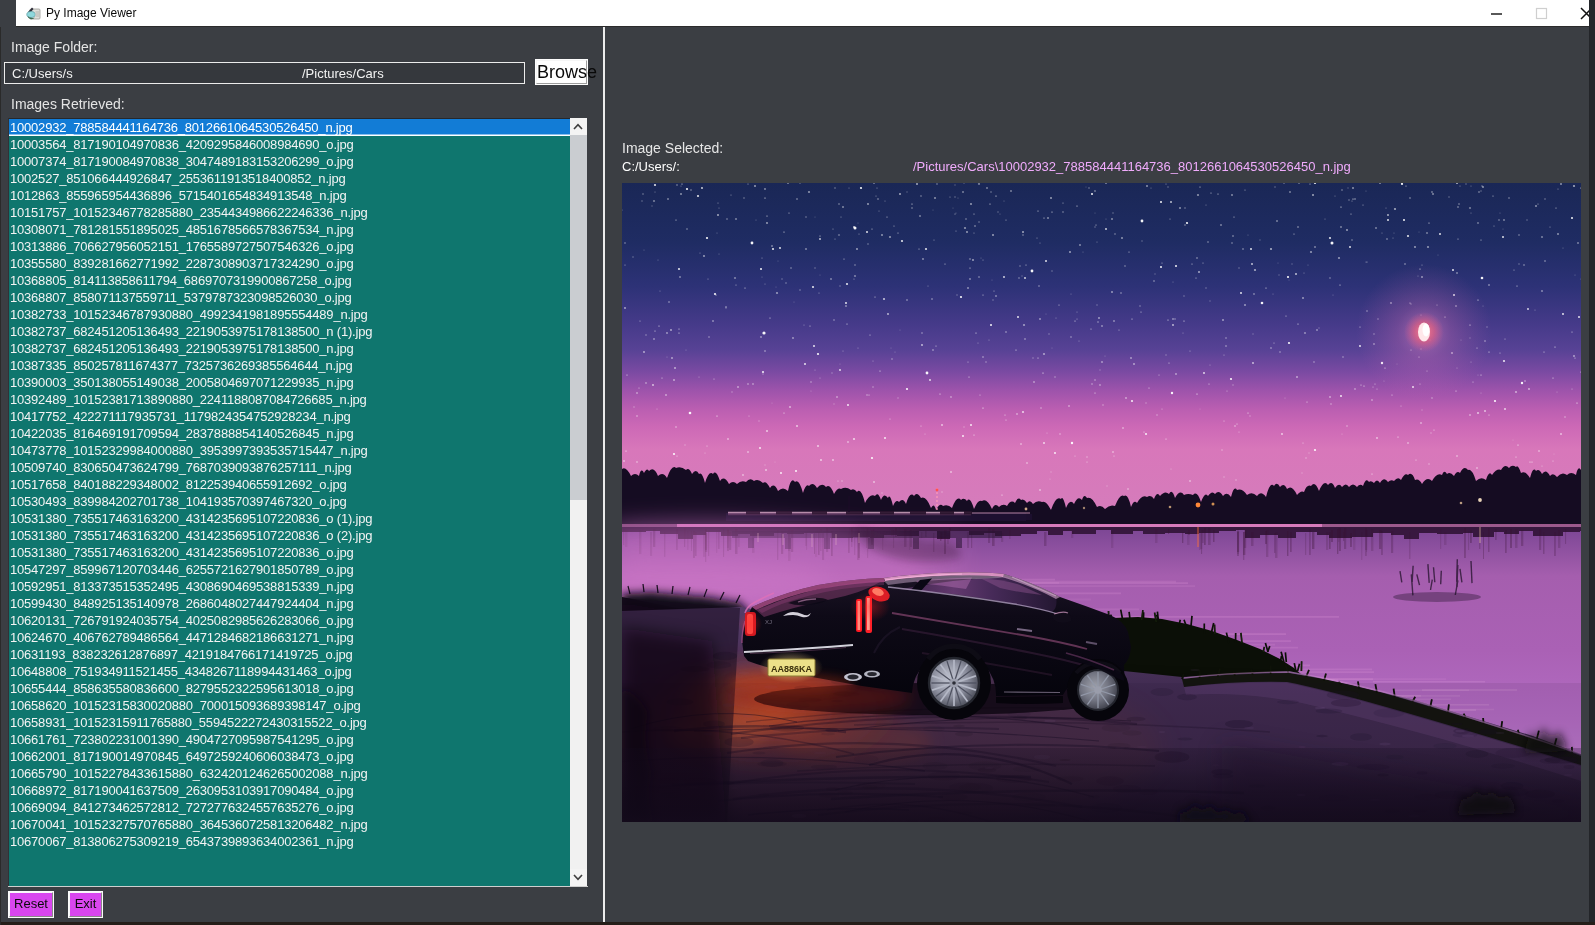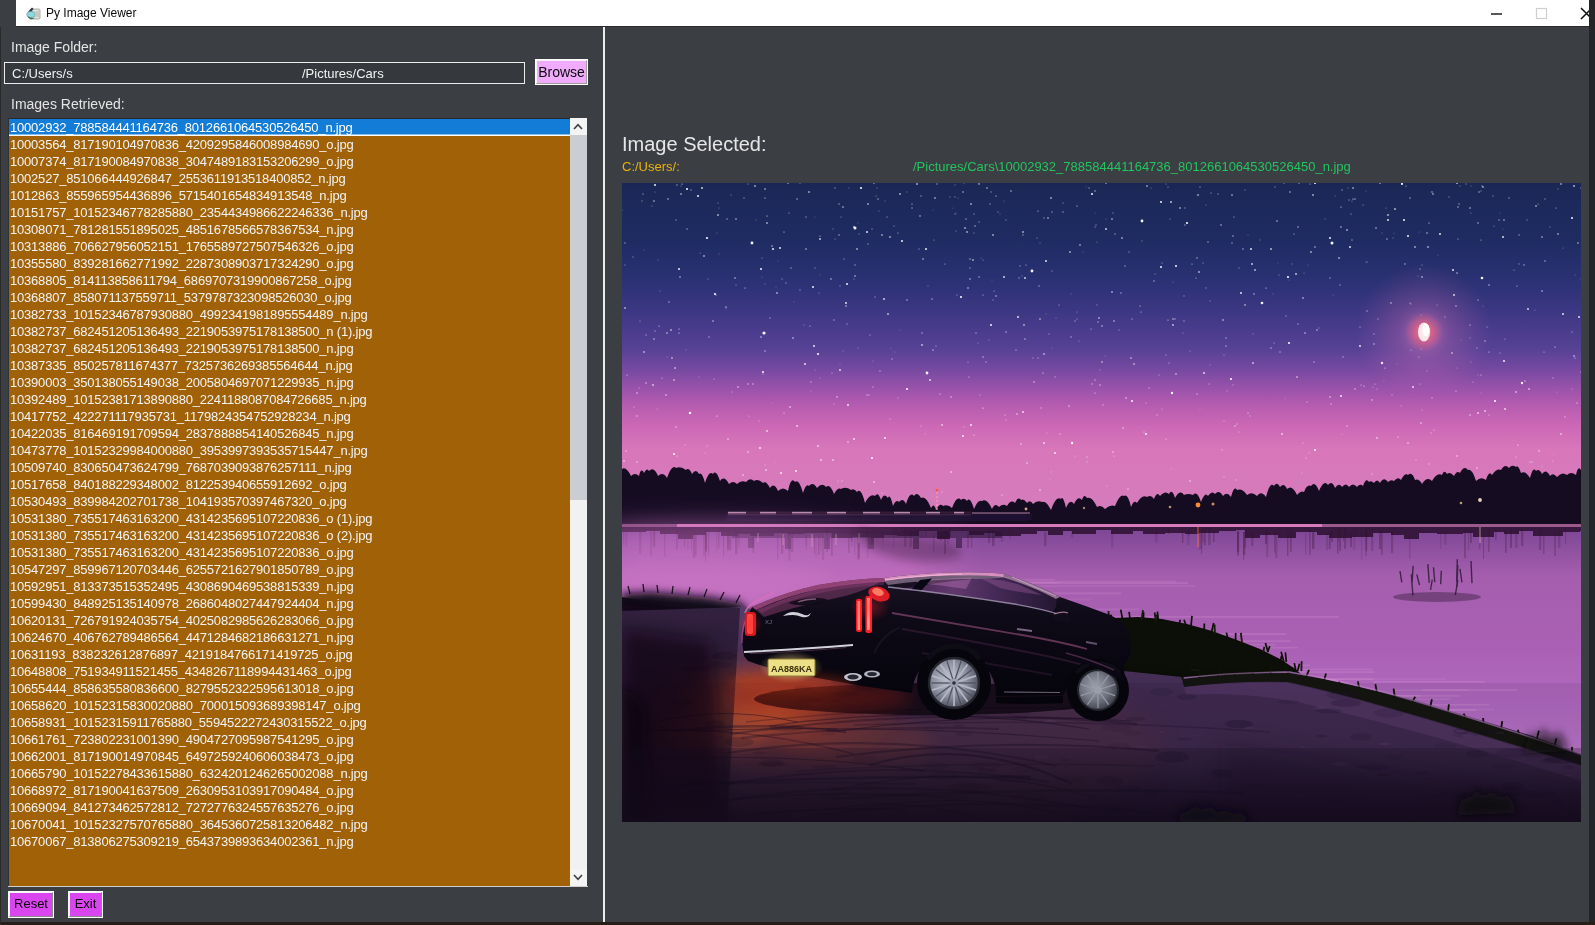--- a/index.html
+++ b/index.html
@@ -7,38 +7,38 @@
 #ticon{position:absolute;left:9px;top:5px}
 #ttext{position:absolute;left:30px;top:6px;font-size:12px;color:#0a0a0a}
 .wbtn{position:absolute;top:0;height:27px;width:45px}
 #bmin{left:1458px}#bmax{left:1503px}#bclose{left:1548px}
 .lbl{position:absolute;font-size:14px;color:#e4e4e4}
 #lbl1{left:11px;top:39px}
 #lbl2{left:11px;top:96px}
 #entry{position:absolute;left:4px;top:62px;width:521px;height:22px;background:#35383d;border:1px solid #ececec}
 #entry .t1{position:absolute;left:7px;top:3px;font-size:13px;color:#f2f2f2}
 #entry .t2{position:absolute;left:297px;top:3px;font-size:13px;color:#f2f2f2}
-#browse{position:absolute;left:536px;top:60px;width:51px;height:24px;background:#f0abfc;border:1px solid #9d9d9d;border-top-color:#f6f6f6;border-left-color:#f6f6f6;box-shadow:0 0 0 1px #fdfdfd;font-size:14px;color:#090909;text-align:center;line-height:22px}
-#listbox{position:absolute;left:8px;top:118px;width:562px;height:768px;background:#a16207;border-top:1px solid #26282c;border-left:1px solid #303338;overflow:hidden}
+#browse{position:absolute;left:536px;top:60px;width:51px;height:24px;background:#ffffff;border:1px solid #9d9d9d;border-top-color:#f6f6f6;border-left-color:#f6f6f6;box-shadow:0 0 0 1px #fdfdfd;font-size:18px;color:#090909;text-align:center;line-height:22px}
+#listbox{position:absolute;left:8px;top:118px;width:562px;height:768px;background:#0f766e;border-top:1px solid #26282c;border-left:1px solid #303338;overflow:hidden}
 #lbline{position:absolute;left:8px;top:886px;width:580px;height:1px;background:#cfcfcf}
 .row{height:17px;line-height:17px;font-size:13px;letter-spacing:-0.2px;color:#f3f3f3;white-space:pre;padding-left:1px}
 .row.sel{background:#127cd6;color:#ffffff;box-shadow:inset 0 -1.4px 0 #ffffff}
 .selt{text-decoration:underline;text-underline-offset:2px}
 #sbar{position:absolute;left:570px;top:118px;width:17px;height:768px;background:#f1f1f1}
 #sbup{position:absolute;left:0;top:0;width:17px;height:17px;background:#f4f4f4}
 #sbthumb{position:absolute;left:0;top:17px;width:17px;height:365px;background:#cacdd1}
 #sbdn{position:absolute;left:0;bottom:0;width:17px;height:17px;background:#f4f4f4}
 .chev{position:absolute;left:3.2px;width:10px;height:10px}
 #reset{position:absolute;left:9px;top:892px;width:44px;height:25px}
 #exit{position:absolute;left:69px;top:892px;width:33px;height:25px}
 .btn{background:#d946ef;border:1px solid #8a8a8a;border-top-color:#f8f8f8;border-left-color:#f8f8f8;box-shadow:0 0 0 1px #fbfbfb;font-size:13px;color:#0a0a0a;text-align:center;line-height:22px}
 #divider{position:absolute;left:603px;top:27px;width:2px;height:898px;background:#ebebeb}
-#lblsel{position:absolute;left:622px;top:133px;font-size:20px;color:#e6e6e6}
-#pathline{position:absolute;left:622px;top:159px;font-size:13px;color:#eab308;white-space:pre}
-#path2{position:absolute;left:913px;top:159px;font-size:13px;color:#22c55e;white-space:pre}
+#lblsel{position:absolute;left:622px;top:140px;font-size:14px;color:#e6e6e6}
+#pathline{position:absolute;left:622px;top:159px;font-size:13px;color:#ffffff;white-space:pre}
+#path2{position:absolute;left:913px;top:159px;font-size:13px;color:#f0abfc;white-space:pre}
 #photo{position:absolute;left:622px;top:183px}
 #rborder{position:absolute;right:0;top:0;width:6px;height:925px;background:#232529}
 #bborder{position:absolute;left:0;bottom:0;width:1595px;height:3px;background:#251e19}
 #lborder{position:absolute;left:0;top:27px;width:1px;height:898px;background:#2a2a2a}
 </style></head>
 <body>
 <div id="titlebar">
 <svg id="ticon" width="17" height="17" viewBox="0 0 17 17">
       <rect x="5" y="4" width="10" height="10" rx="1" fill="#dededa" stroke="#9a9a96" stroke-width=".8"></rect>
       <path d="M3,7 L7,2.5 L8.5,4 L5,8 Z" fill="#2e2e38"></path>

